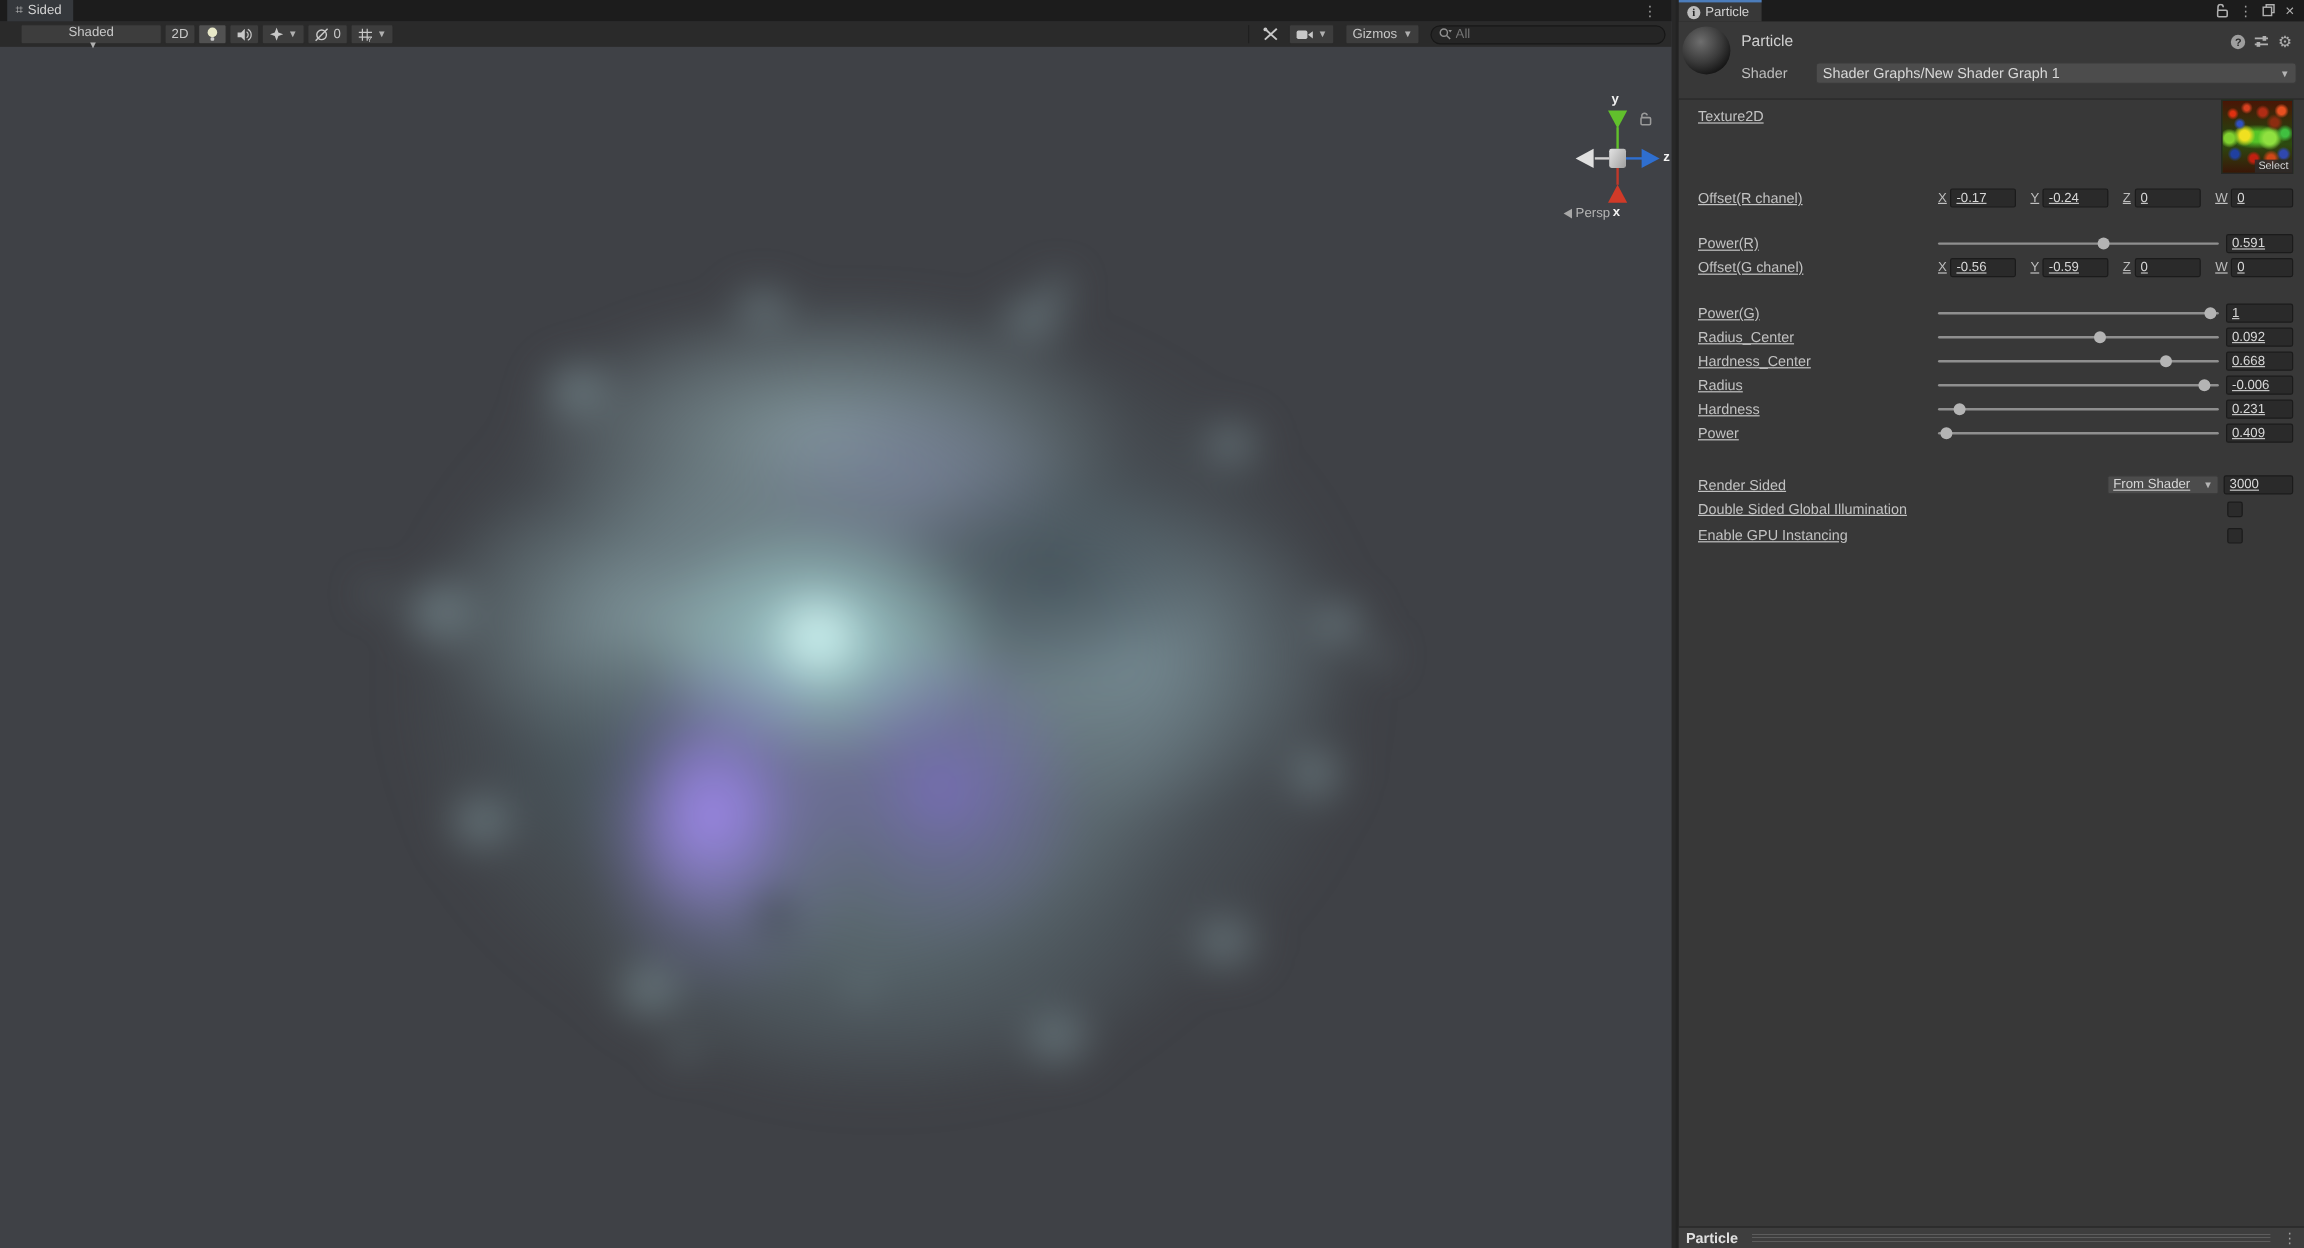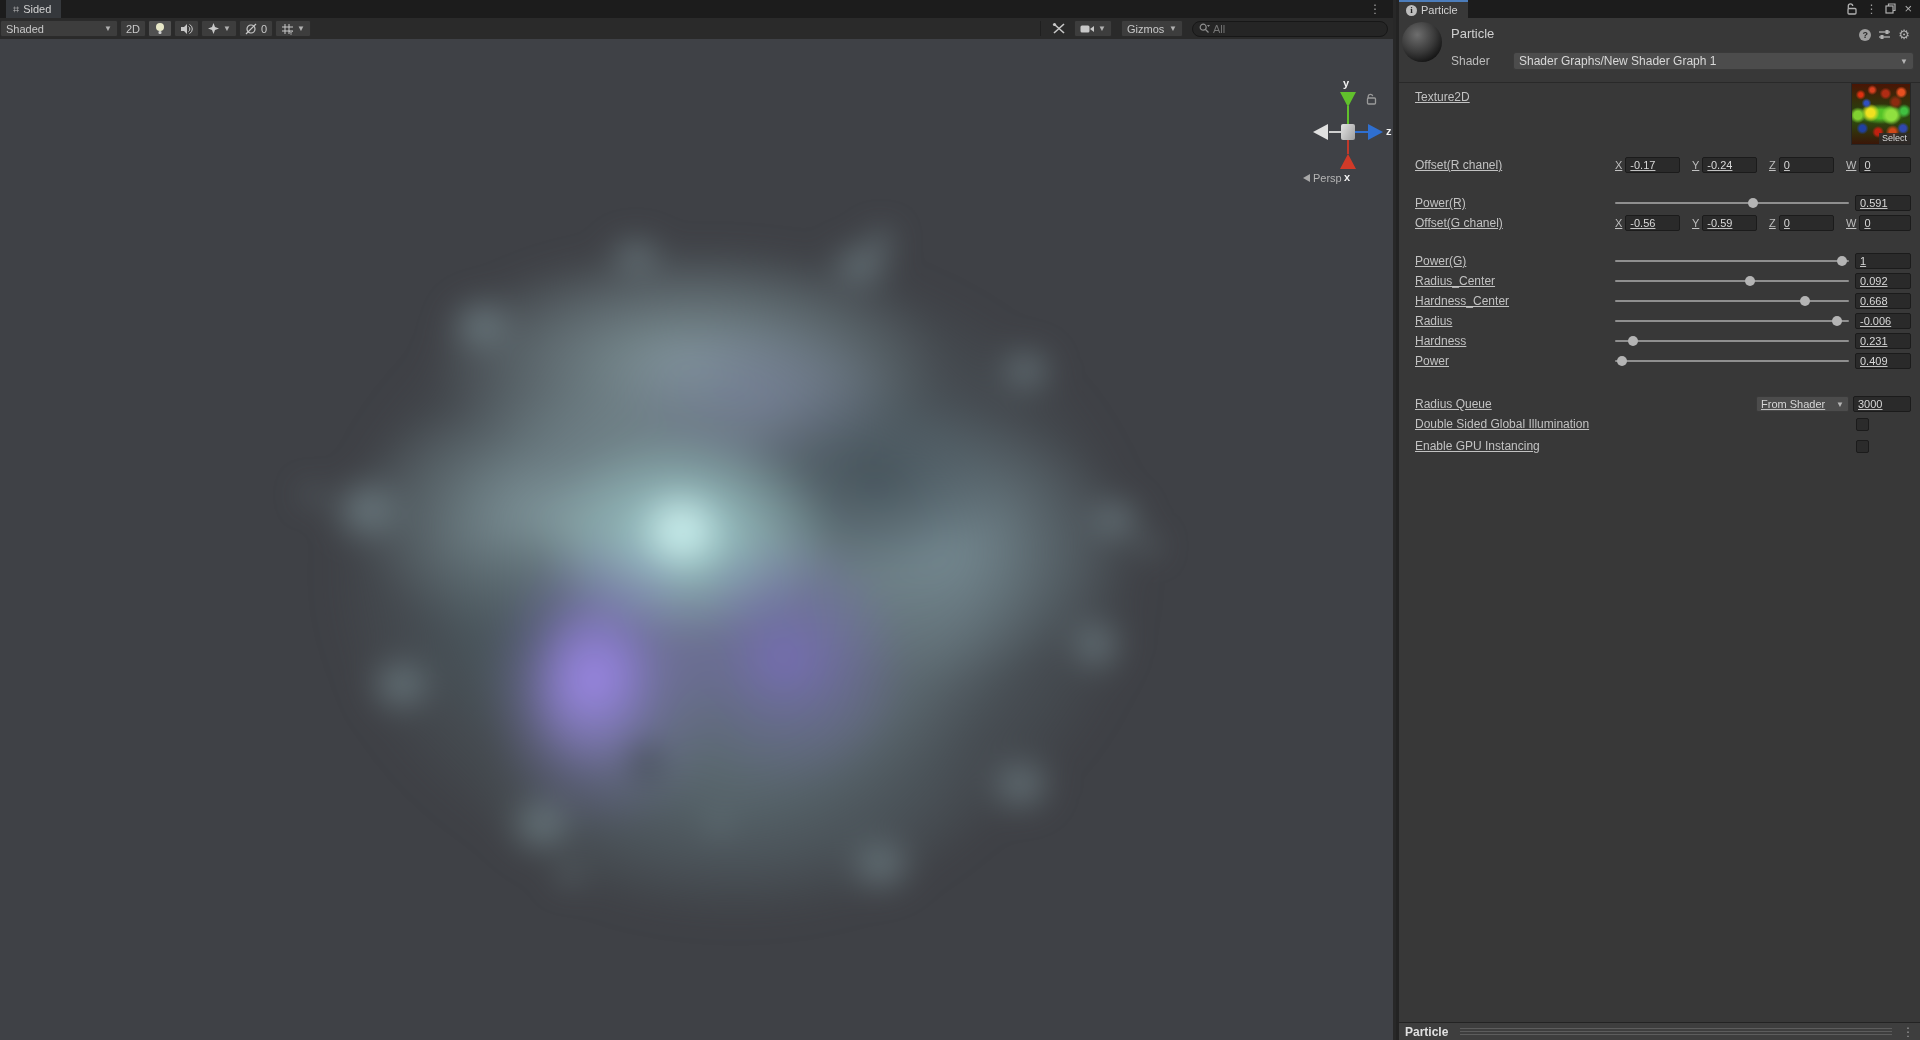--- a/index.html
+++ b/index.html
@@ -18,21 +18,21 @@
   #scene-tab { left:6px; background:#35383c; }
   .grid-glyph { color:#b9b9b9; font-size:11px; }
   #scene-kebab { position:absolute; right:12px; top:3px; }
 
   #scene-toolbar { position:absolute; left:0; top:18px; right:0; height:21px; background:#2a2a2a;
       display:flex; align-items:center; }
   .tb-btn { height:17px; margin:0 1px; background:#3d3d3d; border:1px solid #2b2b2b; border-radius:2px;
       display:flex; align-items:center; justify-content:center; padding:0 5px; color:#c8c8c8; font-size:11px; }
   .tb-btn.active { background:#515151; }
   .tb-btn .arr { font-size:8px; color:#b0b0b0; margin-left:3px; }
-  #shaded-dd { width:118px; margin-left:0; justify-content:space-between; }
+  #shaded-dd { width:118px; margin-left:17px; justify-content:space-between;flex-direction:column; }
   .tb-right { margin-left:auto; display:flex; align-items:center; margin-right:5px; }
   .tb-sep { width:1px; height:15px; background:#1f1f1f; margin:0 4px; }
   #search-box { width:196px; height:16px; background:#252525; border:1px solid #171717; border-radius:8px;
       display:flex; align-items:center; padding:0 6px; margin-left:8px; }
   #search-box input { flex:1; background:transparent; border:none; outline:none; color:#9a9a9a;
       font-size:11px; font-family:inherit; margin-left:3px; }
 
   #viewport { position:absolute; left:0; top:39px; right:0; bottom:0; overflow:hidden; }
 
   
@@ -449,21 +449,21 @@
         <div class="slider">
             <div class="track"></div>
             <div class="thumb" style="left: 3%;"></div>
           </div>
         <input class="nfield val-in" value="0.409" style="">
       </div>
     </div>
 
 
     <div class="prow gap-xl">
-      <span class="plabel">Radius Queue</span>
+      <span class="plabel">Render Sided</span>
       <div class="pctrl" id="rq-ctrl">
         <div id="rq-dd">
           <span>From Shader</span>
           <span class="arr">▼</span>
         </div>
         <input class="nfield" id="rq-val" value="3000" style="">
       </div>
     </div>
 
     <div class="prow toggle-row">

